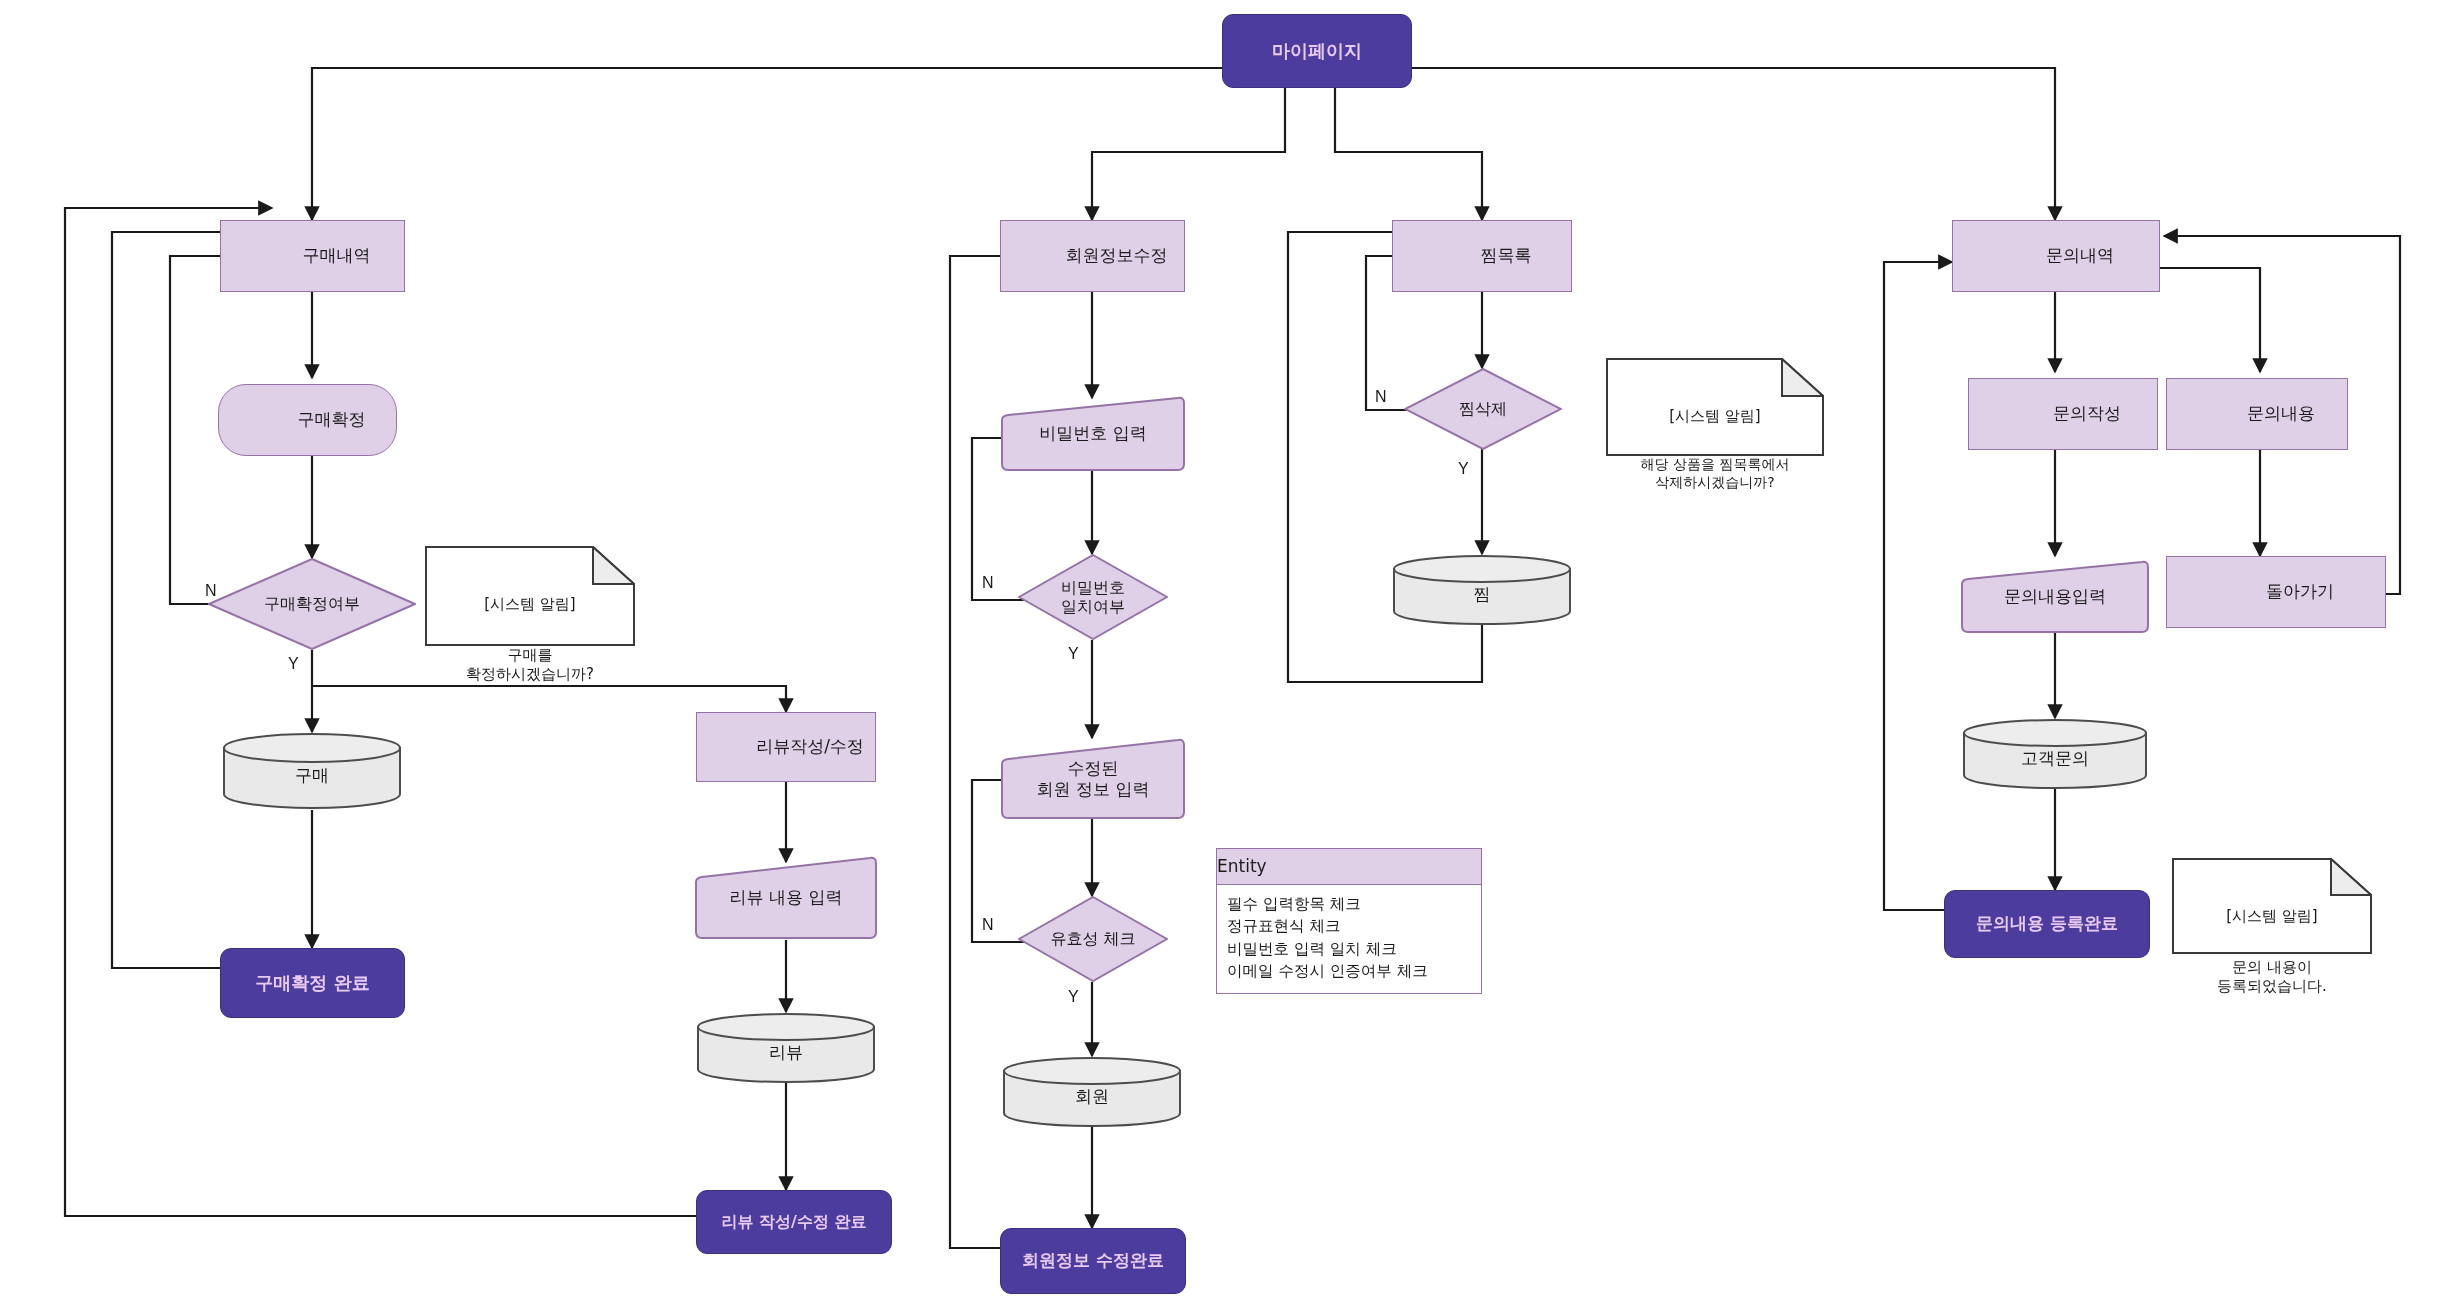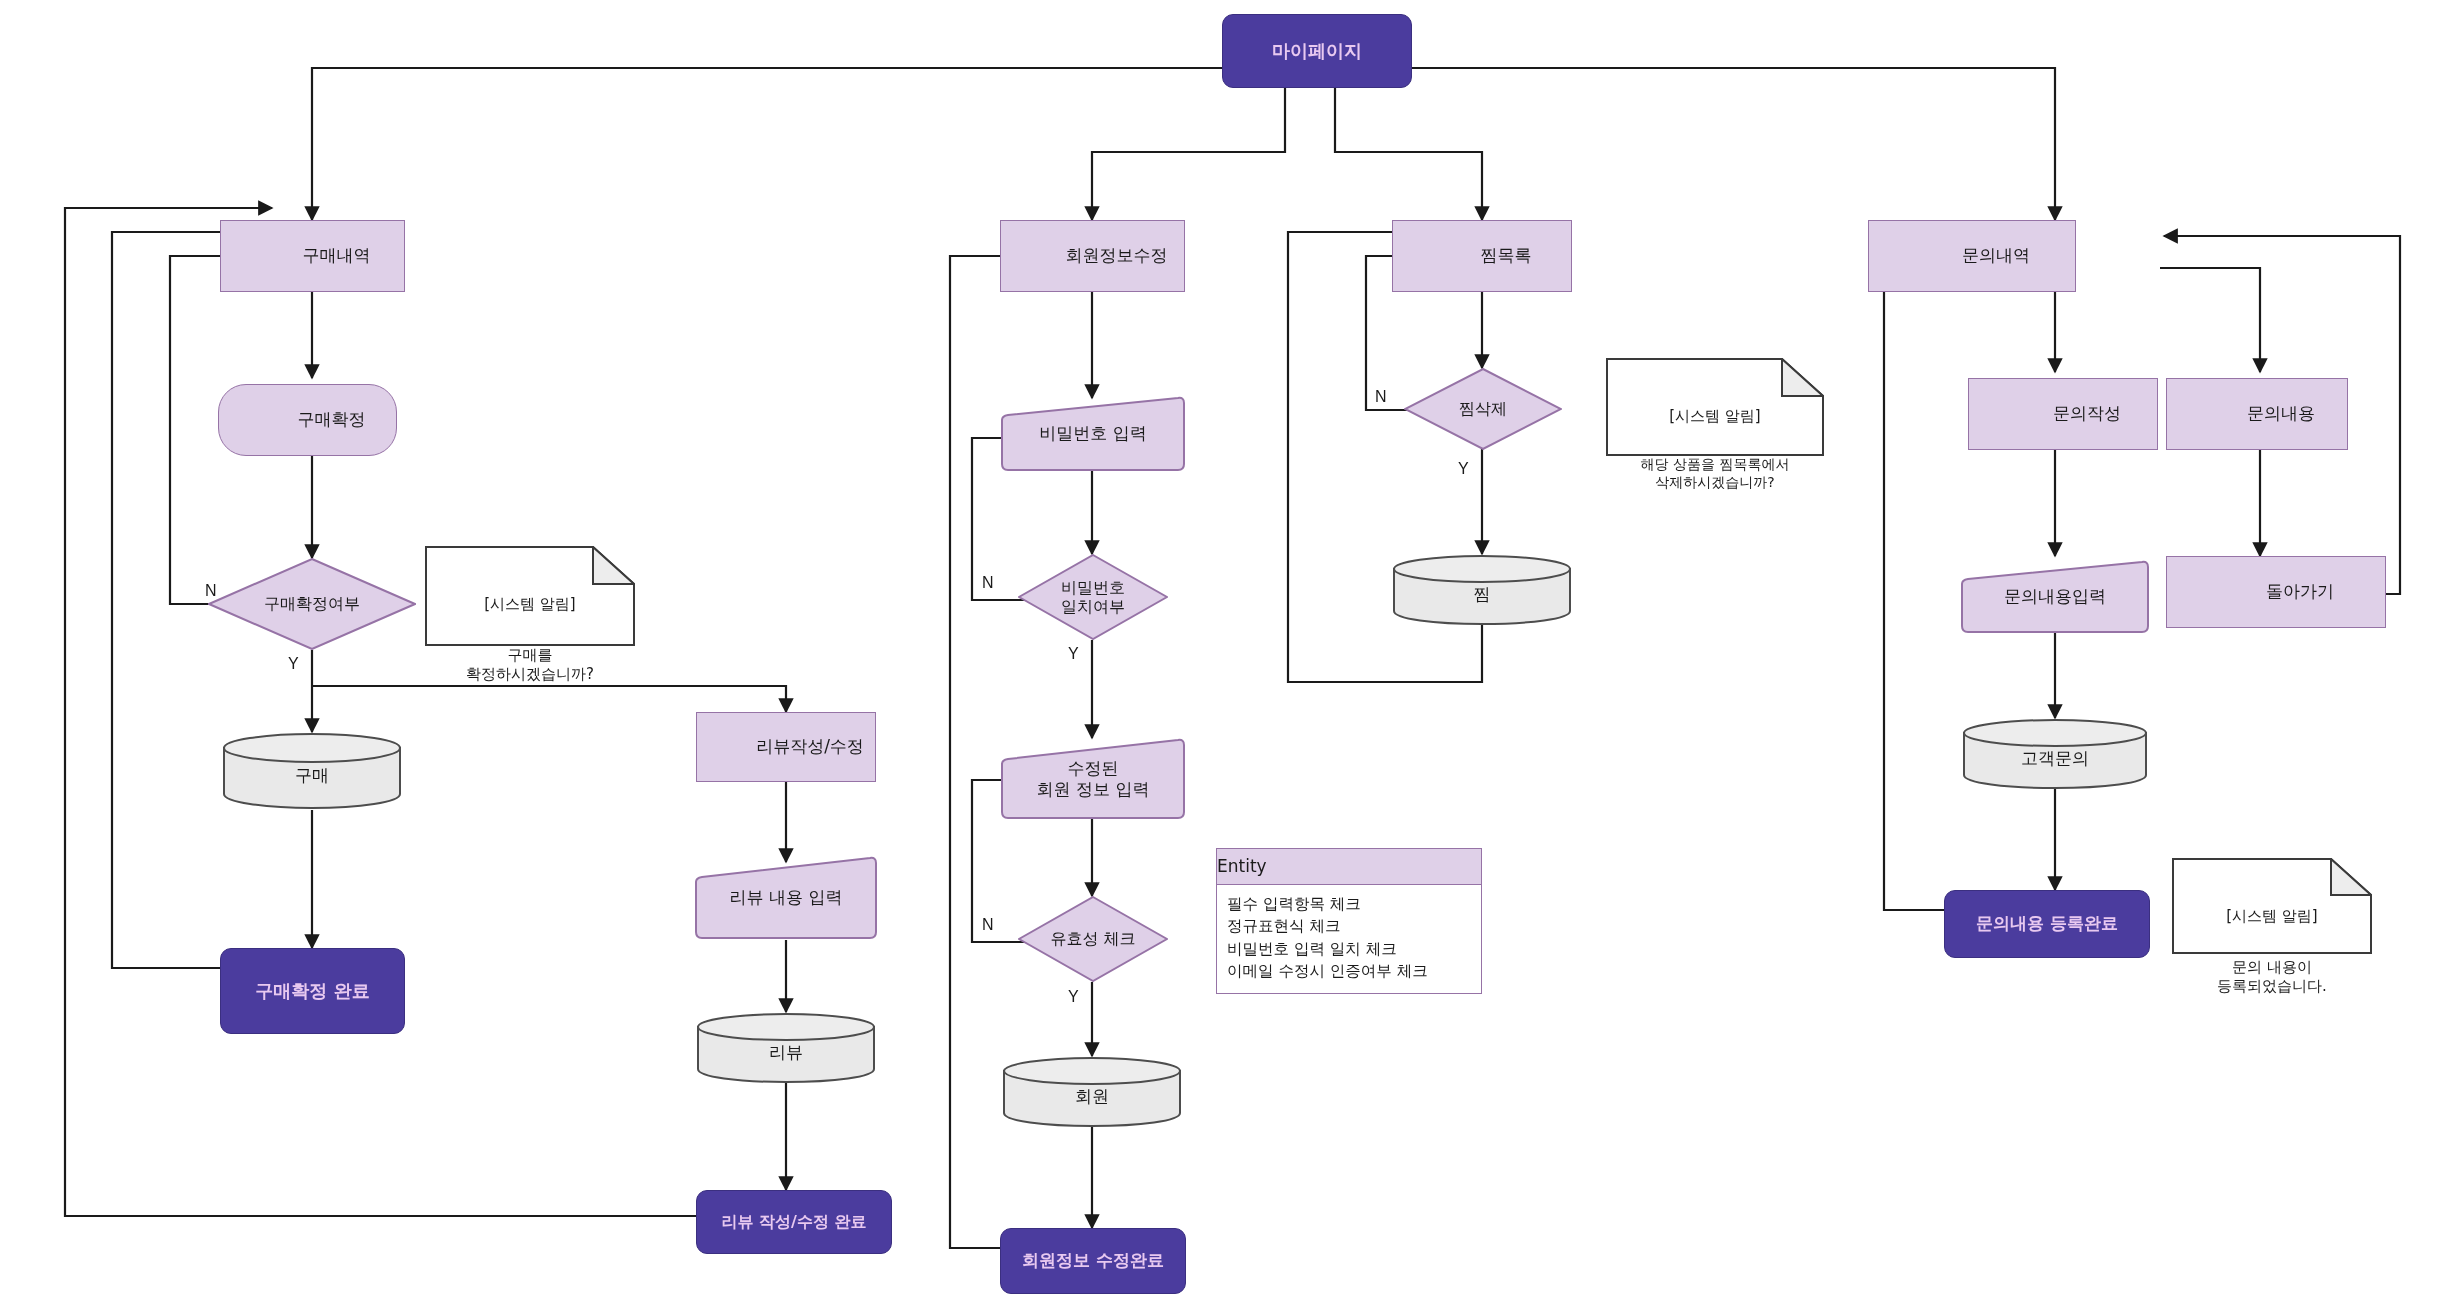--- a/index.html
+++ b/index.html
@@ -270,21 +270,21 @@
   </div>
 
   <div class="node cylinder" style="left:222px; top:732px; width:180px; height:78px;">
     <svg class="cyl-shape" viewBox="0 0 180 78" preserveAspectRatio="none">
       <path d="M2,16 V62 C2,70 42,76 90,76 C138,76 178,70 178,62 V16 Z" fill="#E9E9E9" stroke="#4D4D4D" stroke-width="2"></path>
       <ellipse cx="90" cy="16" rx="88" ry="14" fill="#EDEDED" stroke="#4D4D4D" stroke-width="2"></ellipse>
     </svg>
     <span class="cyl-label">구매</span>
   </div>
 
-  <div class="node terminal" style="left:220px; top:948px; width:185px; height:86px;align-items:center;">
+  <div class="node terminal" style="left:220px; top:948px; width:185px; height:70px;align-items:center;">
     <span>구매확정 완료</span>
   </div>
 
   <div class="node process" style="left:696px; top:712px; width:180px; height:70px;">
     <span>리뷰작성/수정</span>
   </div>
 
   <div class="node parallelo" style="left:694px; top:856px; width:184px; height:84px;">
     <svg class="par-shape" viewBox="0 0 184 84" preserveAspectRatio="none">
       <path d="M2,26 Q2,22 8,21 L176,2 Q182,1 182,7 V76 Q182,82 176,82 H8 Q2,82 2,76 Z" fill="#DFD0E8" stroke="#9673A6" stroke-width="2"></path>
@@ -388,21 +388,21 @@
   <div class="node note" style="left:1606px; top:358px; width:218px; height:98px;">
     <svg class="note-shape" viewBox="0 0 218 98" preserveAspectRatio="none">
       <path d="M1,1 H176 L217,38 V97 H1 Z" fill="#FFFFFF" stroke="#3A3A3A" stroke-width="2"></path>
       <path d="M176,1 L217,38 H176 Z" fill="#EDEDED" stroke="#3A3A3A" stroke-width="2"></path>
     </svg>
     <span class="note-title">[시스템 알림]</span>
     <span class="note-body" style="font-size:14px; padding-top:9px;">해당 상품을 찜목록에서
 삭제하시겠습니까?</span>
   </div>
 
-  <div class="node process" style="left:1868px; top:220px; width:208px; height:72px;">
+  <div class="node process" style="left:1952px; top:220px; width:208px; height:72px;">
     <span>문의내역</span>
   </div>
 
   <div class="node process" style="left:1952px; top:378px; width:190px; height:72px;margin-left:16px;">
     <span>문의작성</span>
   </div>
 
   <div class="node process" style="left:2166px; top:378px; width:182px; height:72px;">
     <span>문의내용</span>
   </div>

